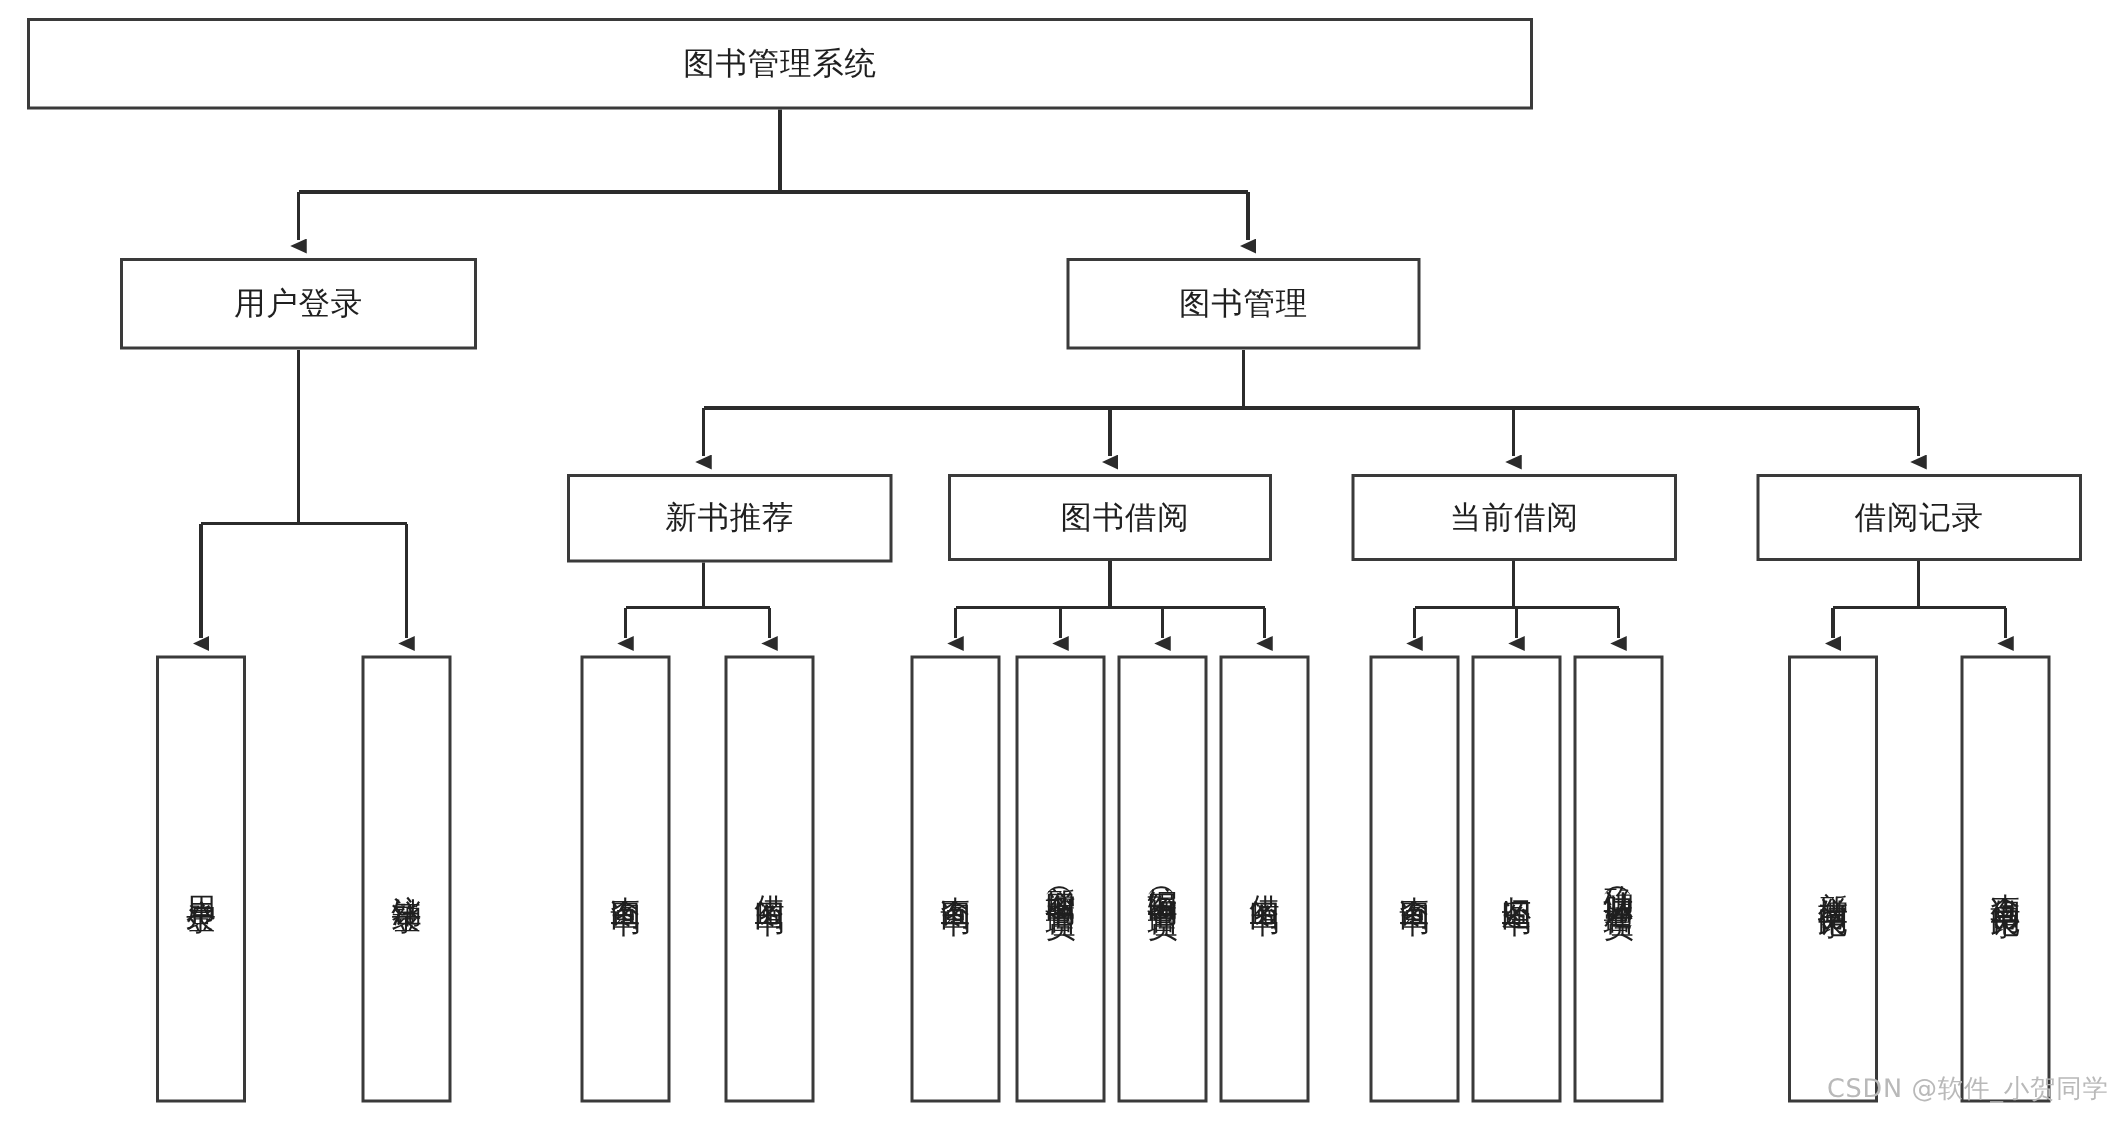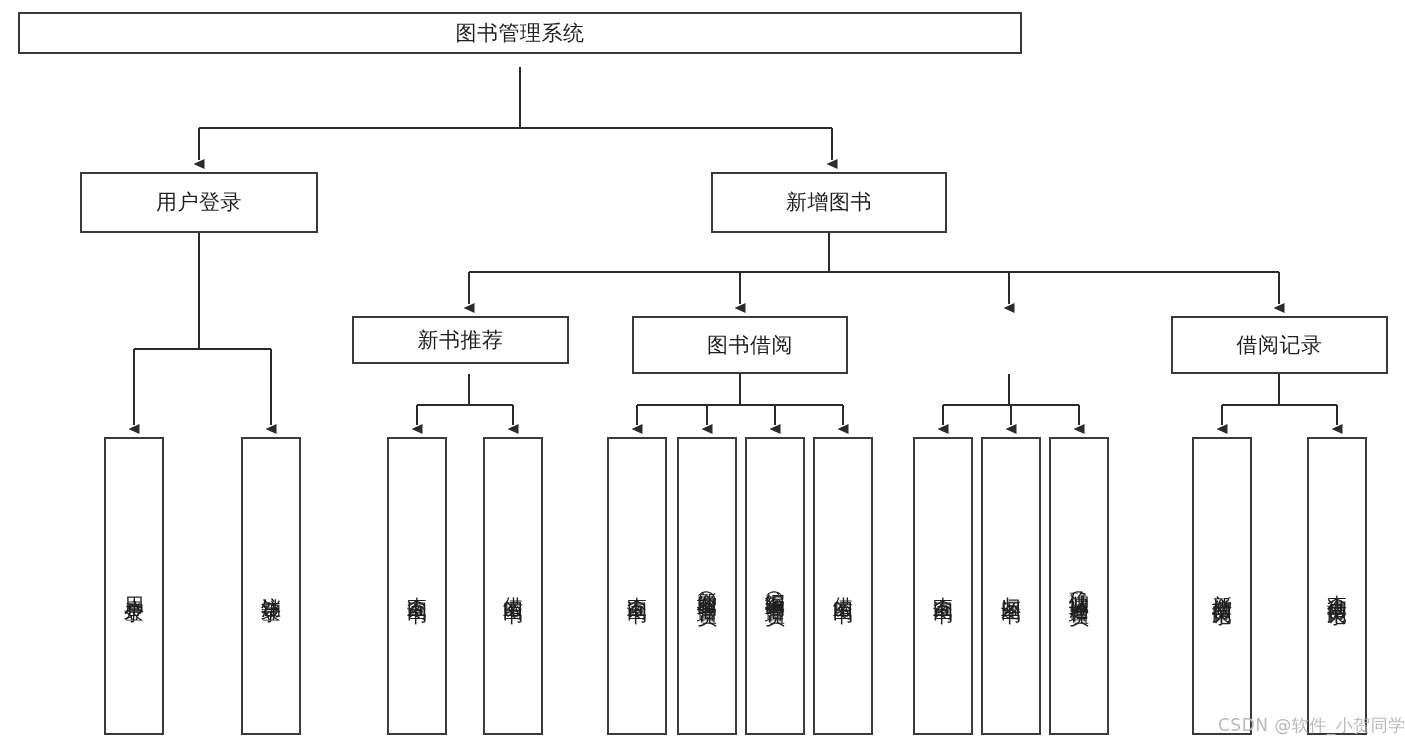--- a/index.html
+++ b/index.html
@@ -116,36 +116,39 @@
       <path d="M1011,405 L1011,425" marker-end="url(#arrow)"></path>
       <path d="M1079,405 L1079,425" marker-end="url(#arrow)"></path>
 
       <path d="M1279,374 L1279,405"></path>
       <path d="M1222,405 L1337,405"></path>
       <path d="M1222,405 L1222,425" marker-end="url(#arrow)"></path>
       <path d="M1337,405 L1337,425" marker-end="url(#arrow)"></path>
     </g>
   </svg>
 
-  <div class="node h root" style="left:18px; top:12px; width:1004px; height:42px;">
+  <div class="node h root" style="left:18px; top:12px; width:1004px; height:61px;">
     <span class="lbl">图书管理系统</span>
   </div>
 
   <div class="node h" style="left:80px; top:172px; width:238px; height:61px;">
     <span class="lbl">用户登录</span>
   </div>
   <div class="node h" style="left:711px; top:172px; width:236px; height:61px;">
-    <span class="lbl">新增图书</span>
+    <span class="lbl">图书管理</span>
   </div>
 
-  <div class="node h" style="left:352px; top:316px; width:217px; height:48px;">
+  <div class="node h" style="left:378px; top:316px; width:217px; height:59px;">
     <span class="lbl">新书推荐</span>
   </div>
   <div class="node h" style="left:632px; top:316px; width:216px; height:58px;padding-left:20px;">
     <span class="lbl">图书借阅</span>
+  </div>
+  <div class="node h" style="left:901px; top:316px; width:217px; height:58px;">
+    <span class="lbl">当前借阅</span>
   </div>
   <div class="node h" style="left:1171px; top:316px; width:217px; height:58px;">
     <span class="lbl">借阅记录</span>
   </div>
 
   <div class="node v" style="left:104px; top:437px; width:60px; height:298px;">
     <span class="lbl">用户登录</span>
   </div>
   <div class="node v" style="left:241px; top:437px; width:60px; height:298px;">
     <span class="lbl">注销登录</span>

